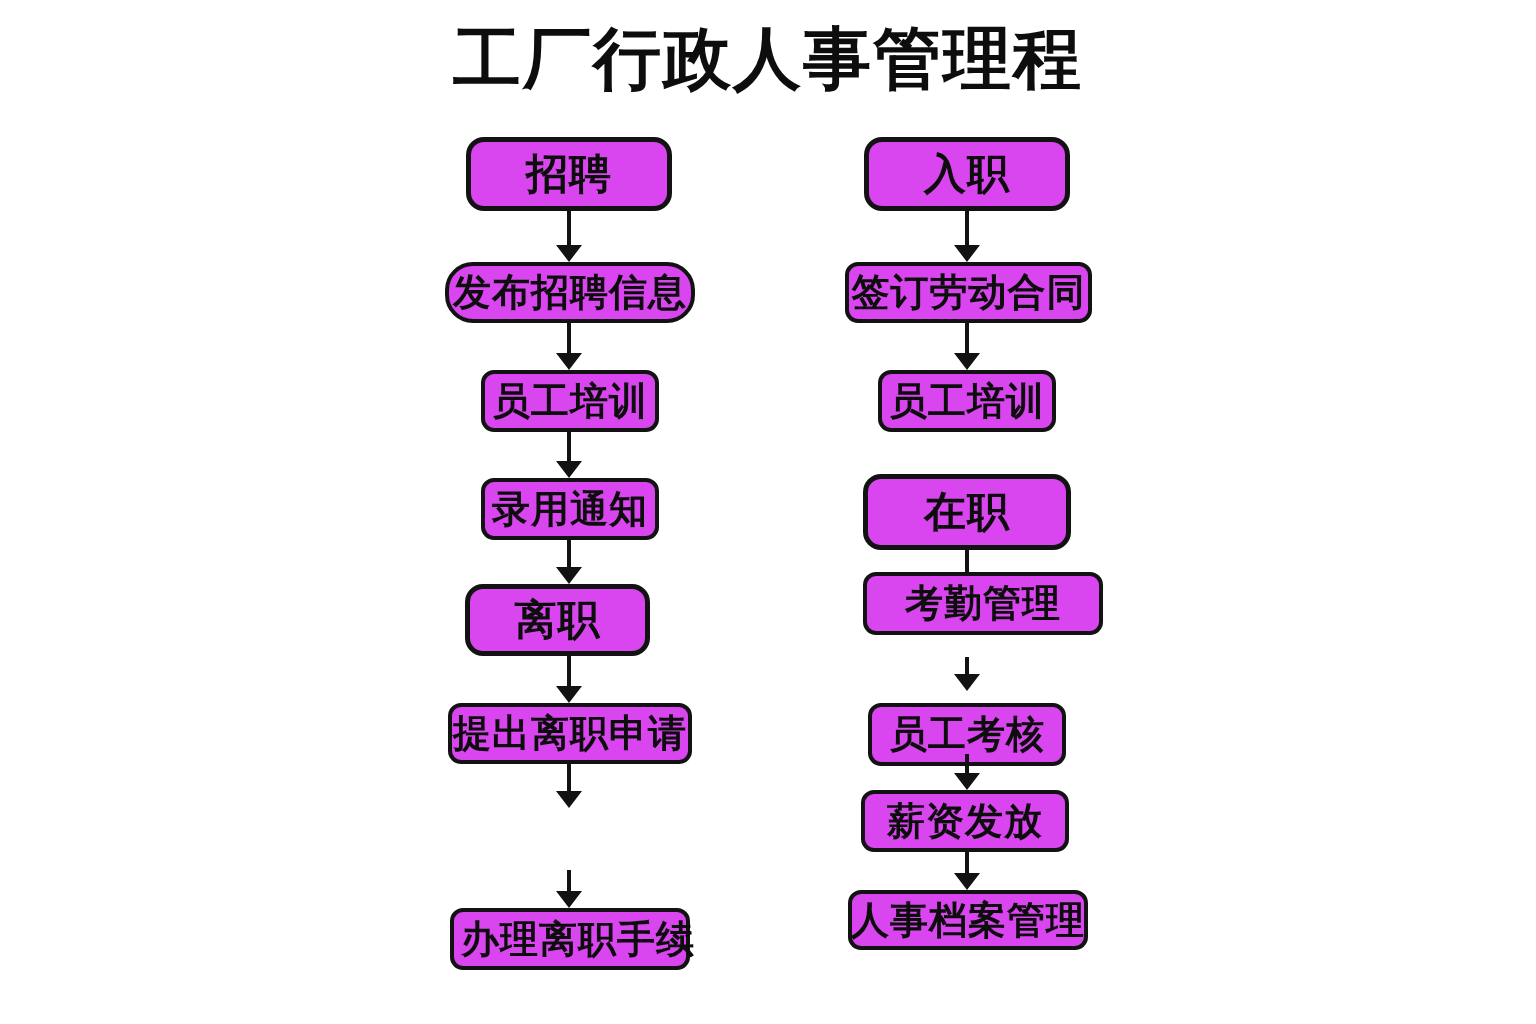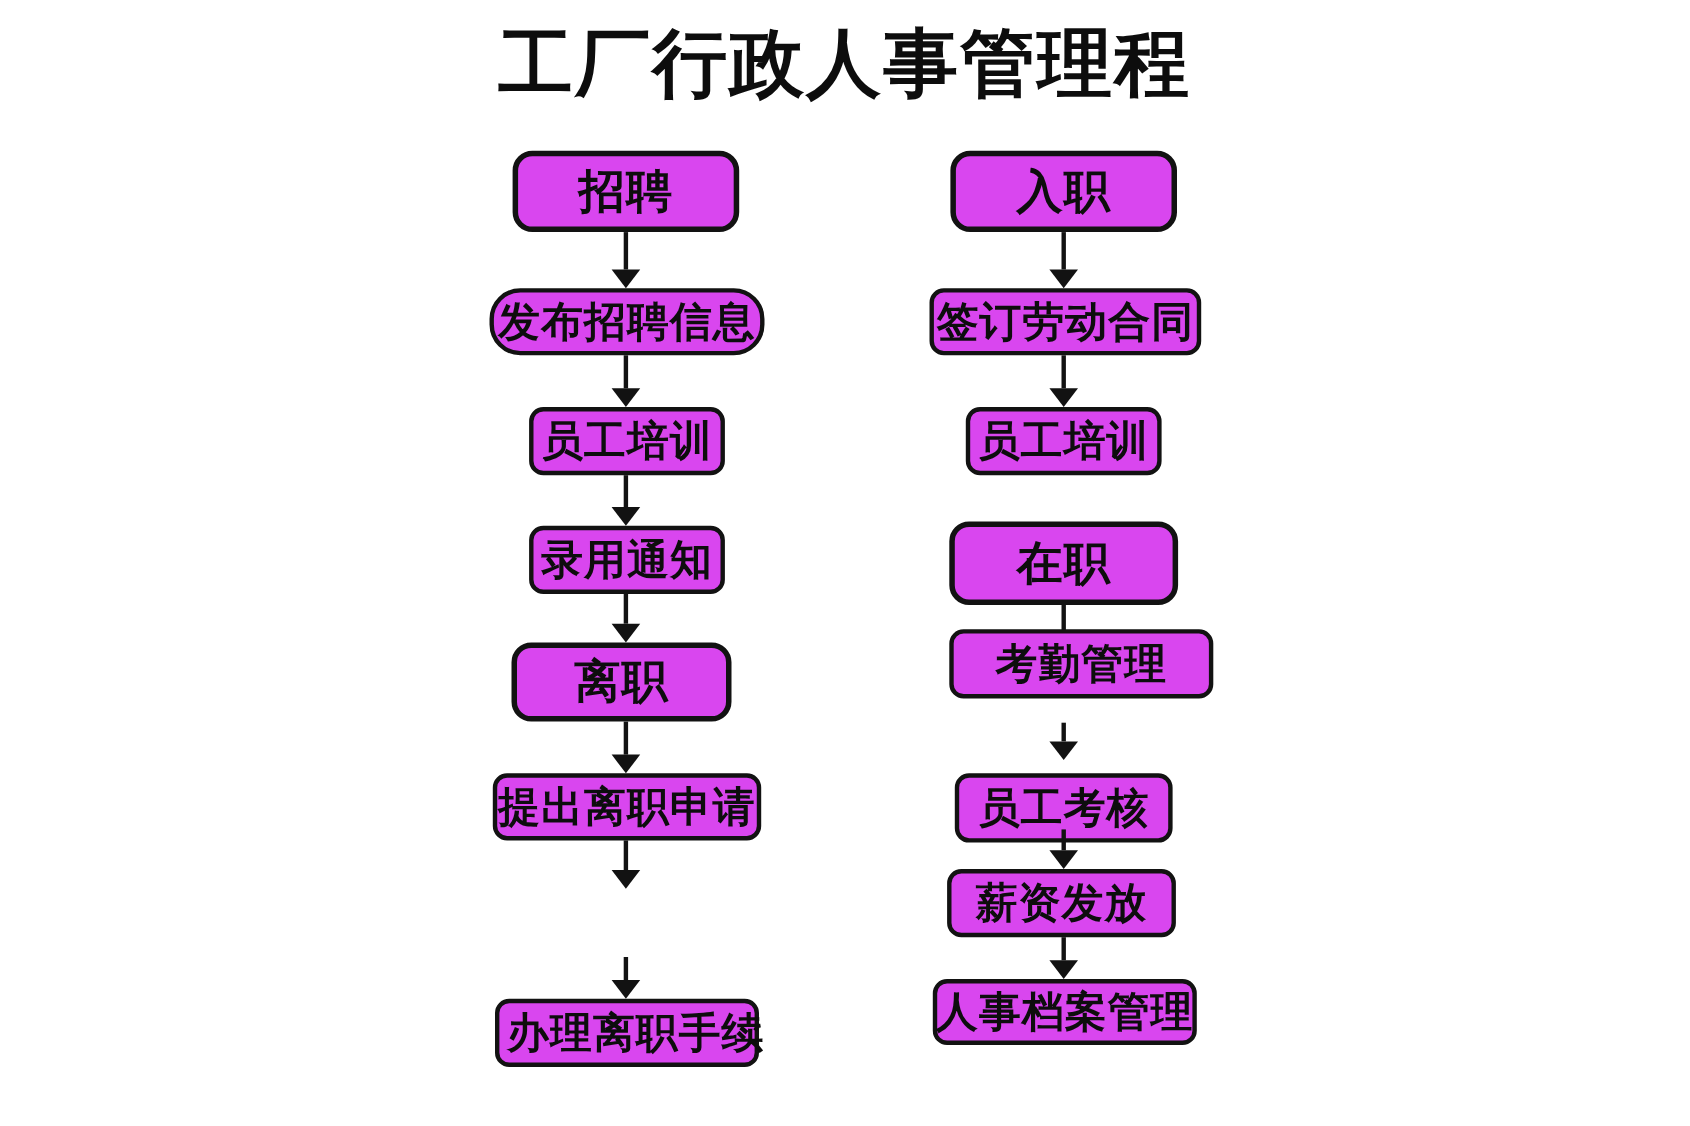--- a/index.html
+++ b/index.html
@@ -129,21 +129,21 @@
 
   <div class="node step narrow" style="left:481px; top:478px; width:178px; height:62px;">
     <span>录用通知</span>
   </div>
 
   <div class="connector" style="left:569px; top:540px; height:44px;">
     <div class="shaft" style="height:27px;"></div>
     <div class="head"></div>
   </div>
 
-  <div class="node stage" style="left:465px; top:584px; width:200px; height:72px;">
+  <div class="node stage" style="left:465px; top:584px; width:185px; height:72px;">
     <span>离职</span>
   </div>
 
   <div class="connector" style="left:569px; top:656px; height:47px;">
     <div class="shaft" style="height:30px;"></div>
     <div class="head"></div>
   </div>
 
   <div class="node step" style="left:448px; top:703px; width:244px; height:61px;">
     <span>提出离职申请</span>

